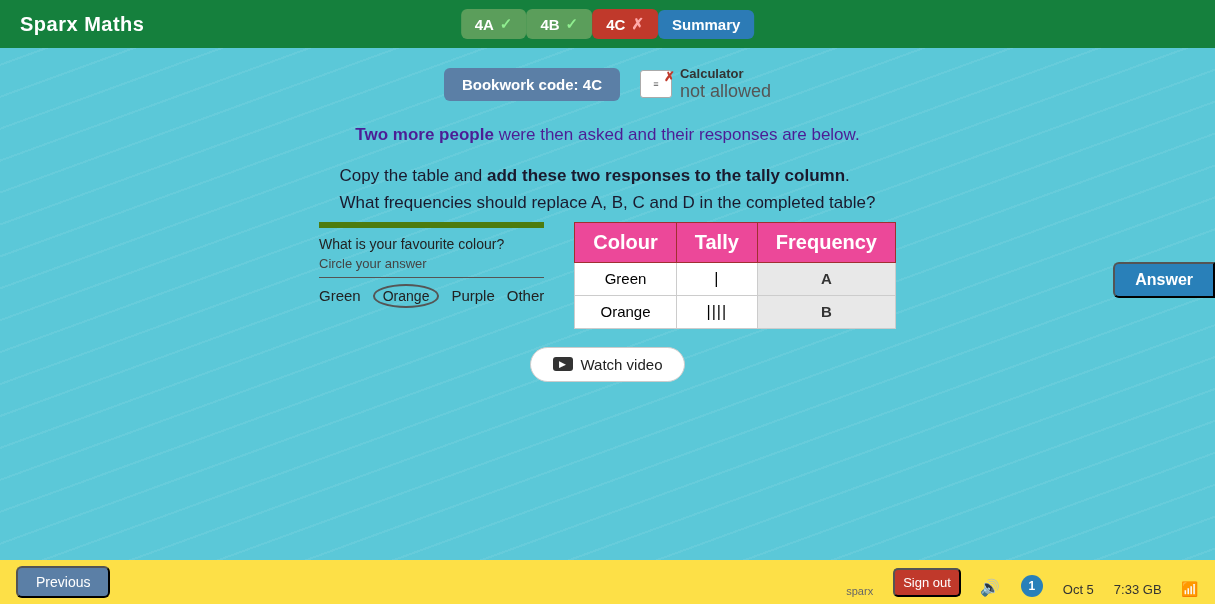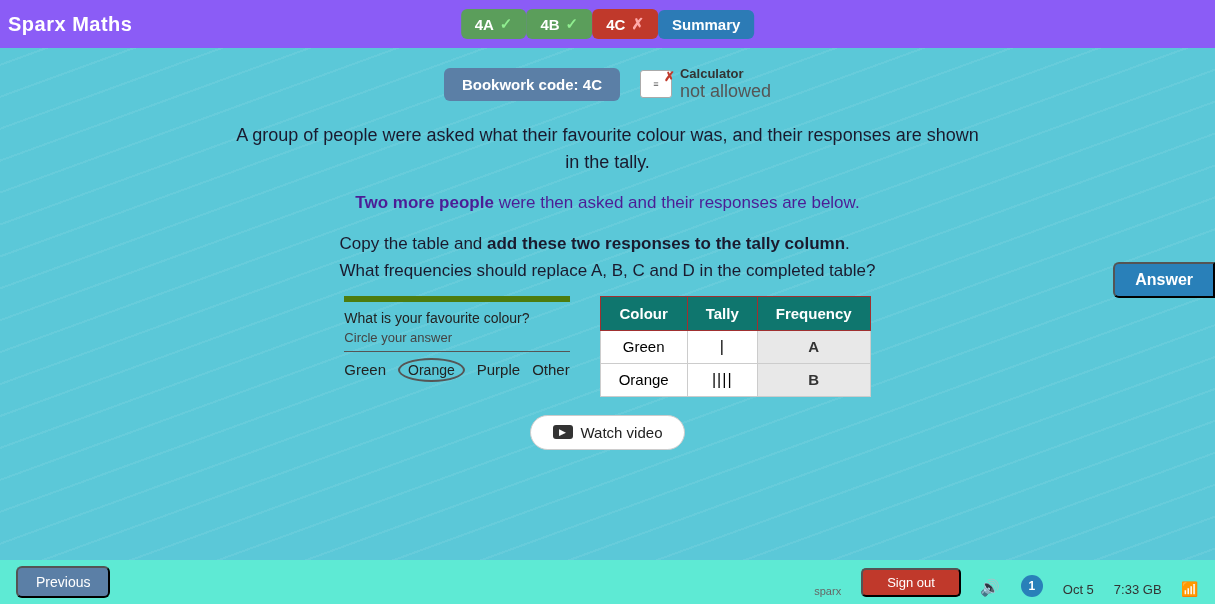--- a/index.html
+++ b/index.html
@@ -26,22 +26,22 @@
         transparent 30px
       );
       pointer-events: none;
       z-index: 0;
     }
 
     
     .header-bar {
       position: relative;
       z-index: 10;
-      background: #8b5cf6;
-      padding: 8px 8px;
+      background: #15803d;
+      padding: 8px 20px;
       display: flex;
       align-items: center;
       height: 48px;
     }
 
     .app-title {
       color: white;
       font-size: 20px;
       font-weight: bold;
       letter-spacing: 0.5px;
@@ -153,21 +153,21 @@
       line-height: 1.5;
       margin-bottom: 14px;
       max-width: 720px;
     }
 
     .question-instruction {
       text-align: left;
       font-size: 17px;
       color: #1a1a2e;
       line-height: 1.6;
-      margin-bottom: 12px;
+      margin-bottom: 6px;
       max-width: 720px;
     }
 
     
     .data-area {
       display: flex;
       gap: 30px;
       align-items: flex-start;
       margin-bottom: 18px;
     }
@@ -204,24 +204,24 @@
       padding: 2px 8px;
       font-size: 14px;
     }
 
     
     .tally-table {
       border-collapse: collapse;
     }
 
     .tally-table th {
-      background: #0f766e;
+      background: #ec4899;
       color: white;
       padding: 8px 18px;
-      font-size: 15px;
+      font-size: 20px;
       border: 1px solid #a03030;
       text-align: center;
     }
 
     .tally-table td {
       background: white;
       padding: 7px 18px;
       font-size: 15px;
       border: 1px solid #ccc;
       text-align: center;
@@ -263,21 +263,21 @@
       z-index: 10;
     }
 
     
     .bottom-bar {
       position: absolute;
       bottom: 0;
       left: 0;
       right: 0;
       height: 44px;
-      background: #5eead4;
+      background: #fde047;
       display: flex;
       align-items: center;
       justify-content: space-between;
       padding: 0 16px;
       z-index: 10;
     }
 
     .previous-btn {
       background: #5b7fa6;
       color: white;
@@ -291,21 +291,21 @@
       display: flex;
       align-items: flex-end;
       gap: 20px;
       font-size: 13px;
       color: #333;
     }
 
     .sign-out-btn {
       background: #c0392b;
       color: white;
-      padding: 5px 24px;
+      padding: 5px 8px;
       border-radius: 5px;
       font-size: 13px;
       cursor: pointer;
     }
 
     .notification-badge {
       background: #2980b9;
       color: white;
       border-radius: 50%;
       width: 22px;
@@ -356,21 +356,20 @@
         <span style="font-size:9px; line-height:1.2; color:#555;">≡</span>
         <span class="calc-x" style="position:absolute; top:-2px; right:-4px;">✗</span>
       </div>
       <div>
         <div style="font-size:13px; font-weight:600;">Calculator</div>
         <div style="font-size:18px; color:#555;">not allowed</div>
       </div>
     </div>
   </div>
 
-  <div class="question-intro">A group of people were asked what their favourite colour was, and their responses are shown in the tally.</div>
 
   <div class="question-followup">
     <strong>Two more people</strong>
     <span> were then asked and their responses are below.</span>
   </div>
 
   <div class="question-instruction">
     <span>Copy the table and </span><strong>add these two responses to the tally column</strong><span>.</span>
     <br>
     <span>What frequencies should replace A, B, C and D in the completed table?</span>

